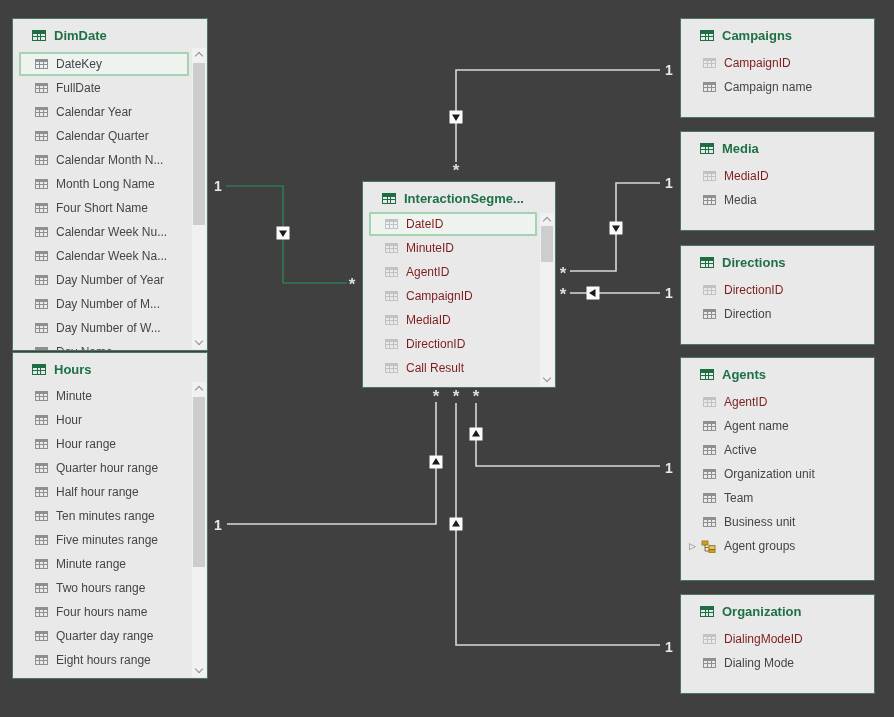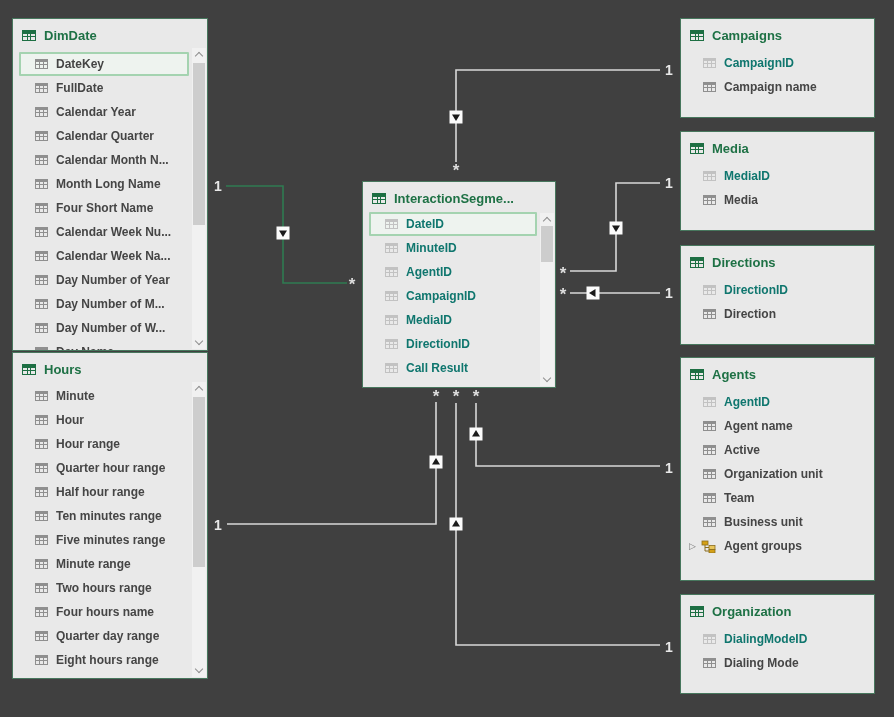--- a/index.html
+++ b/index.html
@@ -17,29 +17,29 @@
   .rl {
     position:absolute; z-index:3; transform:translate(-50%,-50%);
     color:#e8e8e8; font-size:14px; font-weight:bold;
   }
   .rl.many { font-size:17px; transform:translate(-50%,-38%); color:#dedede; }
   
   .panel {
     position:absolute; z-index:2; background:#e9e9e9;
     border:1.5px solid #47775d; overflow:hidden;
   }
-  .phead { display:flex; align-items:center; gap:8px; padding:8px 0 4px 9px; height:28px; }
+  .phead { display:flex; align-items:center; gap:8px; padding:8px 0 4px 19px; height:28px; }
   .ptitle { color:#1e7145; font-size:13px; font-weight:bold; }
   .rows { position:relative; }
   .row {
     display:flex; align-items:center; gap:8px; height:24px;
     padding-left:22px; cursor:default;
   }
-  .flabel { font-size:12px; font-weight:bold; color:#454545; white-space:nowrap; }
-  .row.hidden-f .flabel { color:#0f766e; }
+  .flabel { font-size:12px; font-weight:normal; color:#454545; white-space:nowrap; }
+  .row.hidden-f .flabel { color:#7f1d1d; }
   .row.selected {
     border:2px solid #a4d3b0; background:#eef3ef;
     margin-right:18px; margin-left:6px; padding-left:14px; border-radius:1px;
   }
   
   .ticon, .ficon { flex:0 0 auto; display:inline-block; }
   .ticon {
     width:14px; height:11px; border:1px solid #1d6f43;
     background:
       linear-gradient(#1d6f43,#1d6f43) 0 0/100% 3px,

